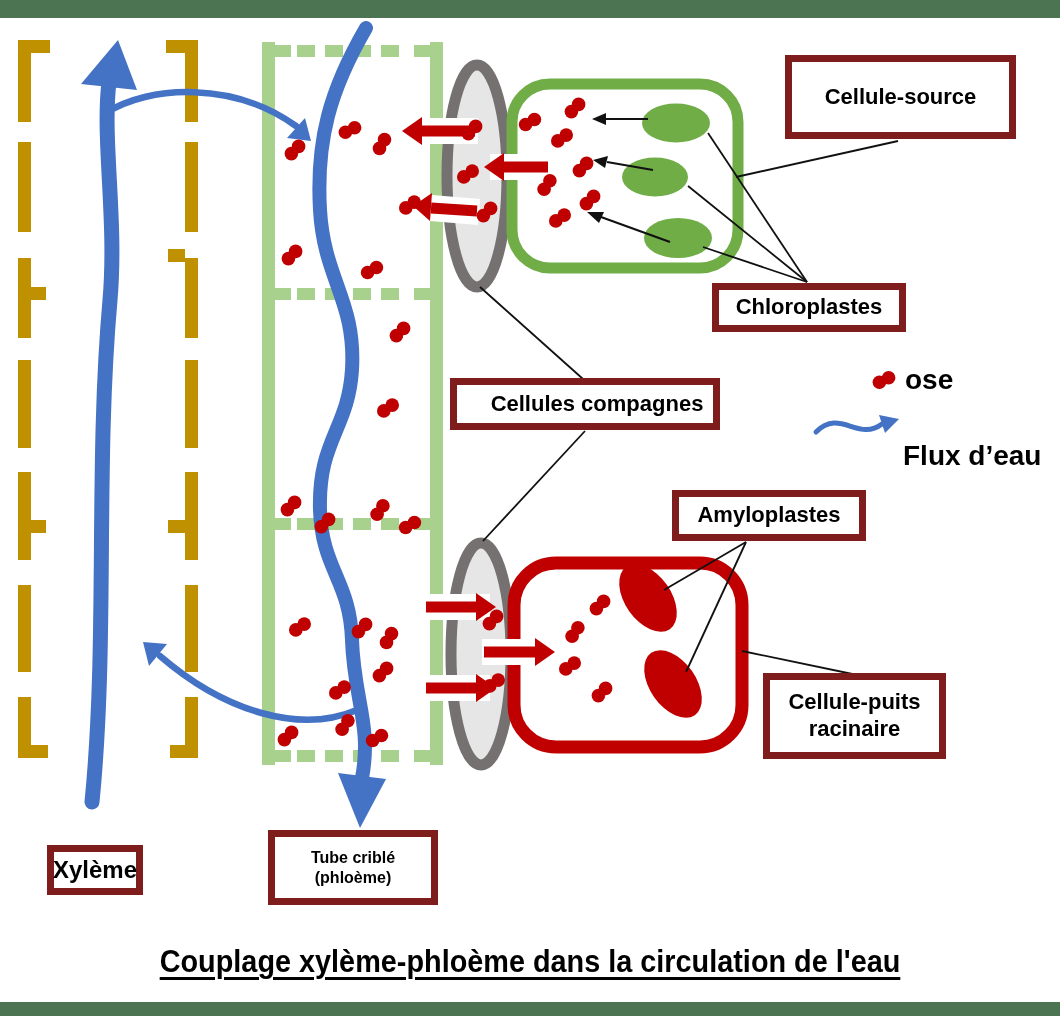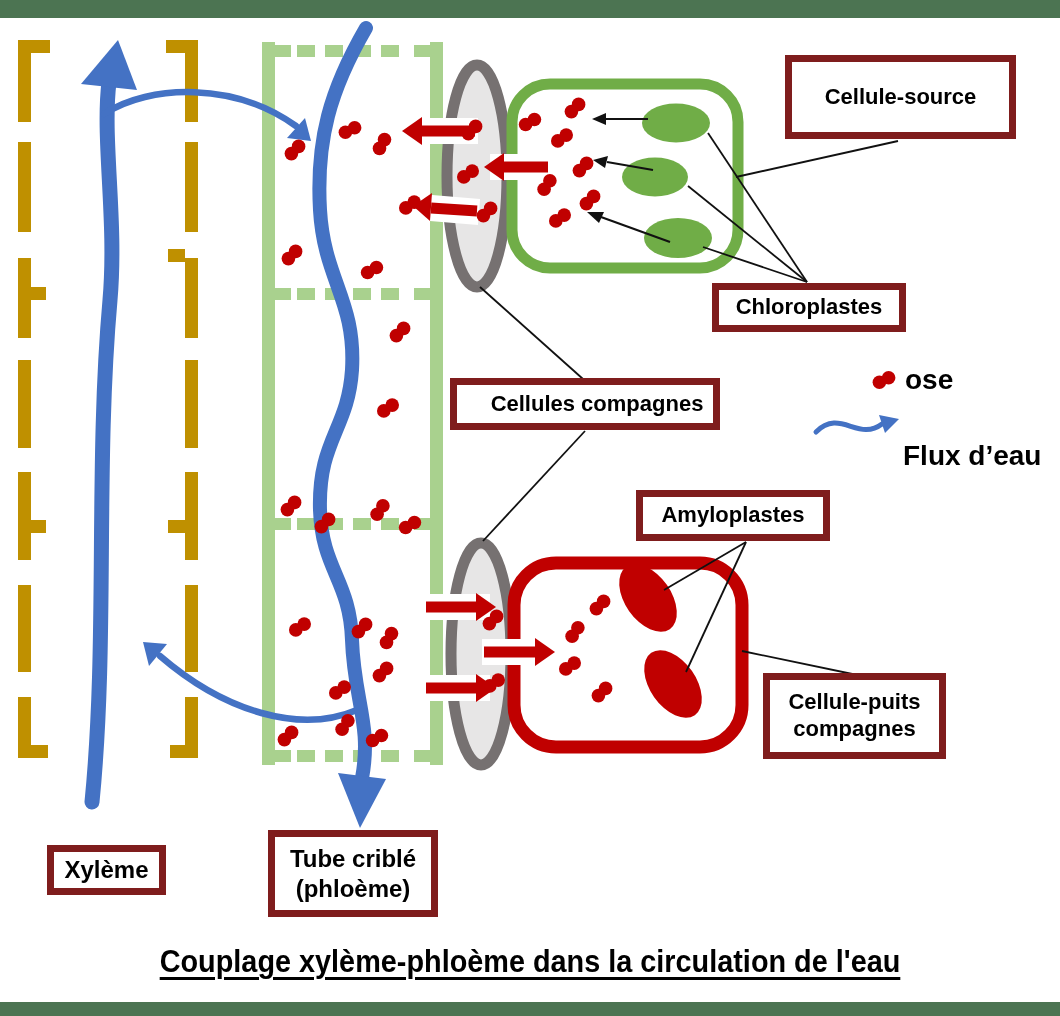--- a/index.html
+++ b/index.html
@@ -259,31 +259,31 @@
 
   <div class="lbox" style="left:785px;top:55px;width:231px;height:84px;">
     <span>Cellule-source</span>
   </div>
   <div class="lbox" style="left:712px;top:283px;width:194px;height:49px;">
     <span>Chloroplastes</span>
   </div>
   <div class="lbox" style="left:450px;top:378px;width:270px;height:52px;padding-left:24px;">
     <span>Cellules compagnes</span>
   </div>
-  <div class="lbox" style="left:636px;top:490px;width:194px;height:51px;">
+  <div class="lbox" style="left:672px;top:490px;width:194px;height:51px;">
     <span>Amyloplastes</span>
   </div>
   <div class="lbox" style="left:763px;top:673px;width:183px;height:86px;text-align:right;">
     <span>Cellule-puits</span>
-    <span>compagnes</span>
-  </div>
-  <div class="lbox" style="left:47px;top:845px;width:119px;height:50px;font-size:24px;">
+    <span>racinaire</span>
+  </div>
+  <div class="lbox" style="left:47px;top:845px;width:96px;height:50px;font-size:24px;">
     <span>Xylème</span>
   </div>
-  <div class="lbox" style="left:268px;top:830px;width:170px;height:87px;font-size:24px;">
+  <div class="lbox" style="left:268px;top:830px;width:170px;height:75px;font-size:16px;">
     <span>Tube criblé</span>
     <span>(phloème)</span>
   </div>
 
   <div class="legend-text" style="left:905px;top:364px;">ose</div>
   <div class="legend-text" style="left:903px;top:404px;margin-top:36px;">Flux d’eau</div>
 
   <div id="main-title">
     <span>Couplage xylème-phloème dans la circulation de l'eau</span>
   </div>

